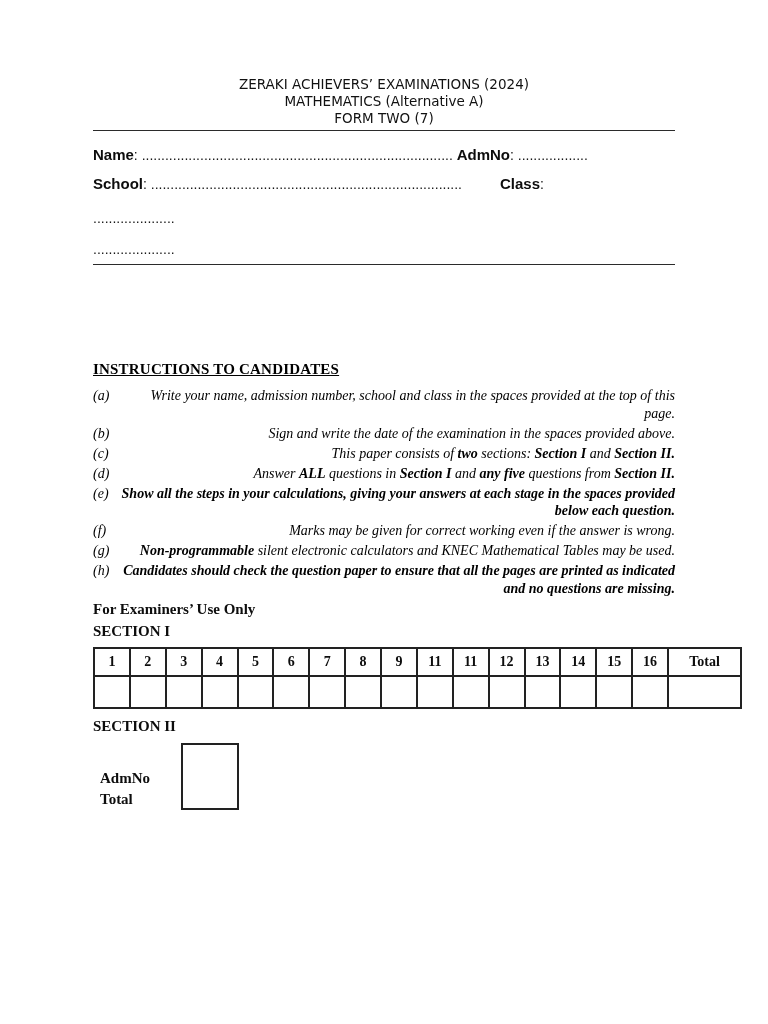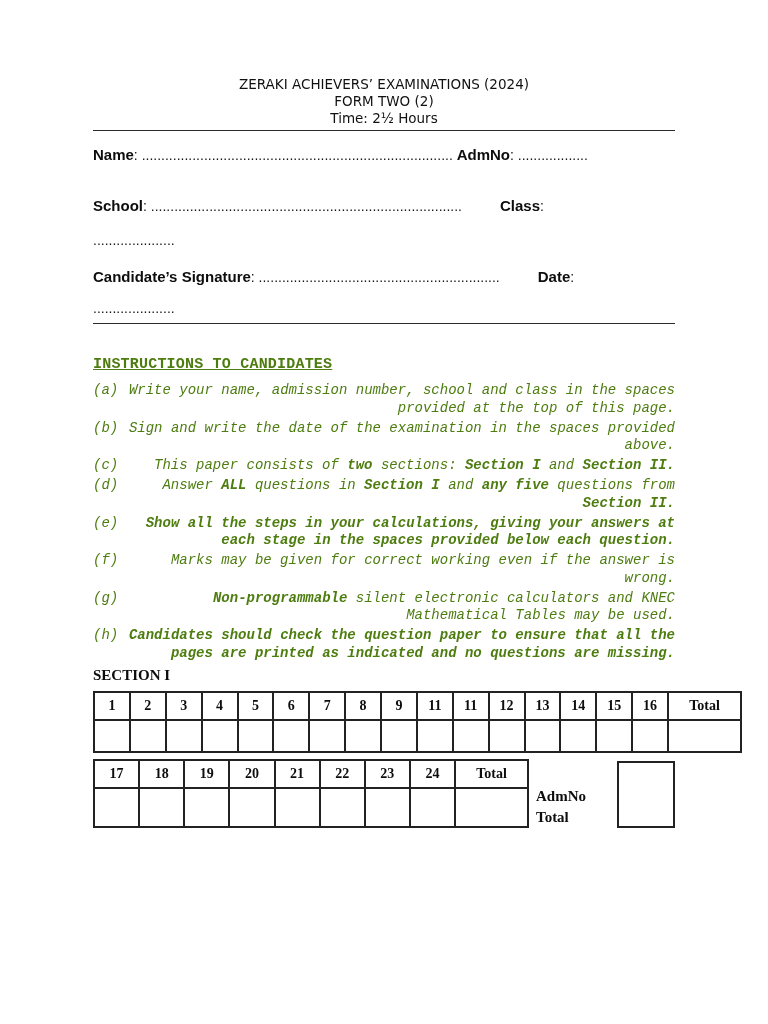--- a/index.html
+++ b/index.html
@@ -36,31 +36,31 @@
   }
   
   .field-line {
     font-family: Liberation Sans, sans-serif;
     font-size: 14px;
     color: #161616;
     white-space: nowrap;
     line-height: 18px;
   }
   .fl-name   { margin-top: 15px; }
-  .fl-school { margin-top: 33px; }
+  .fl-school { margin-top: 11px; }
   .fl-dots1  { margin-top: 16px; }
   .fl-sig    { margin-top: 19px; }
   .fl-dots2  { margin-top: 13px; }
   .field-label { font-weight: bold; font-size: 15px; color: #0d0d0d; }
   .tab-gap { display: inline-block; width: 38px; }
   
   .instructions {
-    margin-top: 32px;
-    font-family: Liberation Mono, monospace;
-    color: #4d7c0f;
+    margin-top: 96px;
+    font-family: Liberation Serif, serif;
+    color: #000000;
   }
   .instr-title {
     font-weight: bold;
     font-size: 15px;
     text-decoration: underline;
     letter-spacing: 0.2px;
   }
   .instr-list { margin-top: 9px; }
   .instr-item {
     display: flex;
@@ -120,41 +120,38 @@
   }
 </style>
 </head>
 <body>
 
 <div class="page">
   <div class="content">
 
     <div class="header">
       <div>ZERAKI ACHIEVERS’ EXAMINATIONS (2024)</div>
-      <div>FORM TWO (2)</div>
-      <div>Time: 2½ Hours</div>
+      <div>MATHEMATICS (Alternative A)</div>
+      <div>FORM TWO (7)</div>
     </div>
     <hr class="rule">
 
     <div class="field-line fl-name">
       <span class="field-label">Name</span><span>: </span><span>................................................................................</span>
       <span class="field-label">AdmNo</span><span>: </span><span>..................</span>
     </div>
 
     <div class="field-line fl-school">
       <span class="field-label">School</span><span>: </span><span>................................................................................</span><span class="tab-gap"></span><span class="field-label">Class</span><span>:</span>
     </div>
 
     <div class="field-line fl-dots1">
       <span>.....................</span>
     </div>
 
-    <div class="field-line fl-sig">
-      <span class="field-label">Candidate’s Signature</span><span>: </span><span>..............................................................</span><span class="tab-gap"></span><span class="field-label">Date</span><span>:</span>
-    </div>
 
     <div class="field-line fl-dots2">
       <span>.....................</span>
     </div>
 
     <hr class="rule" style="margin-top:6px;">
 
     <div class="instructions">
       <div class="instr-title">INSTRUCTIONS TO CANDIDATES</div>
       <div class="instr-list">
@@ -186,20 +183,21 @@
             <span class="instr-label">(g)</span>
             <span class="instr-body"><b>Non-programmable</b><span> silent electronic calculators and KNEC Mathematical Tables may be used.</span></span>
           </div>
           <div class="instr-item">
             <span class="instr-label">(h)</span>
             <span class="instr-body"><b>Candidates should check the question paper to ensure that all the pages are printed as indicated and no questions are missing.</b></span>
           </div>
         </div>
     </div>
 
+    <div class="exam-heading">For Examiners’ Use Only</div>
 
     <div class="section-label">SECTION I</div>
     <table class="score t1">
       <tbody>
           <tr class="hrow">
             <th>1</th>
             <th>2</th>
             <th>3</th>
             <th>4</th>
             <th>5</th>
@@ -231,47 +229,22 @@
             <td></td>
             <td></td>
             <td></td>
             <td></td>
             <td></td>
             <td class="total-col"></td>
           </tr>
     </tbody>
       </table>
 
+    <div class="section-label sec2-label">SECTION II</div>
     <div class="s2row">
-      <table class="score t2">
-        <tbody>
-            <tr class="hrow">
-              <th>17</th>
-              <th>18</th>
-              <th>19</th>
-              <th>20</th>
-              <th>21</th>
-              <th>22</th>
-              <th>23</th>
-              <th>24</th>
-              <th class="total-col">Total</th>
-            </tr>
-        <tr class="arow">
-              <td></td>
-              <td></td>
-              <td></td>
-              <td></td>
-              <td></td>
-              <td></td>
-              <td></td>
-              <td></td>
-              <td class="total-col"></td>
-            </tr>
-      </tbody>
-        </table>
       <div class="grand-label">
         <div>AdmNo</div>
         <div>Total</div>
       </div>
       <div class="gt-box"></div>
     </div>
 
   </div>
 </div>
 

